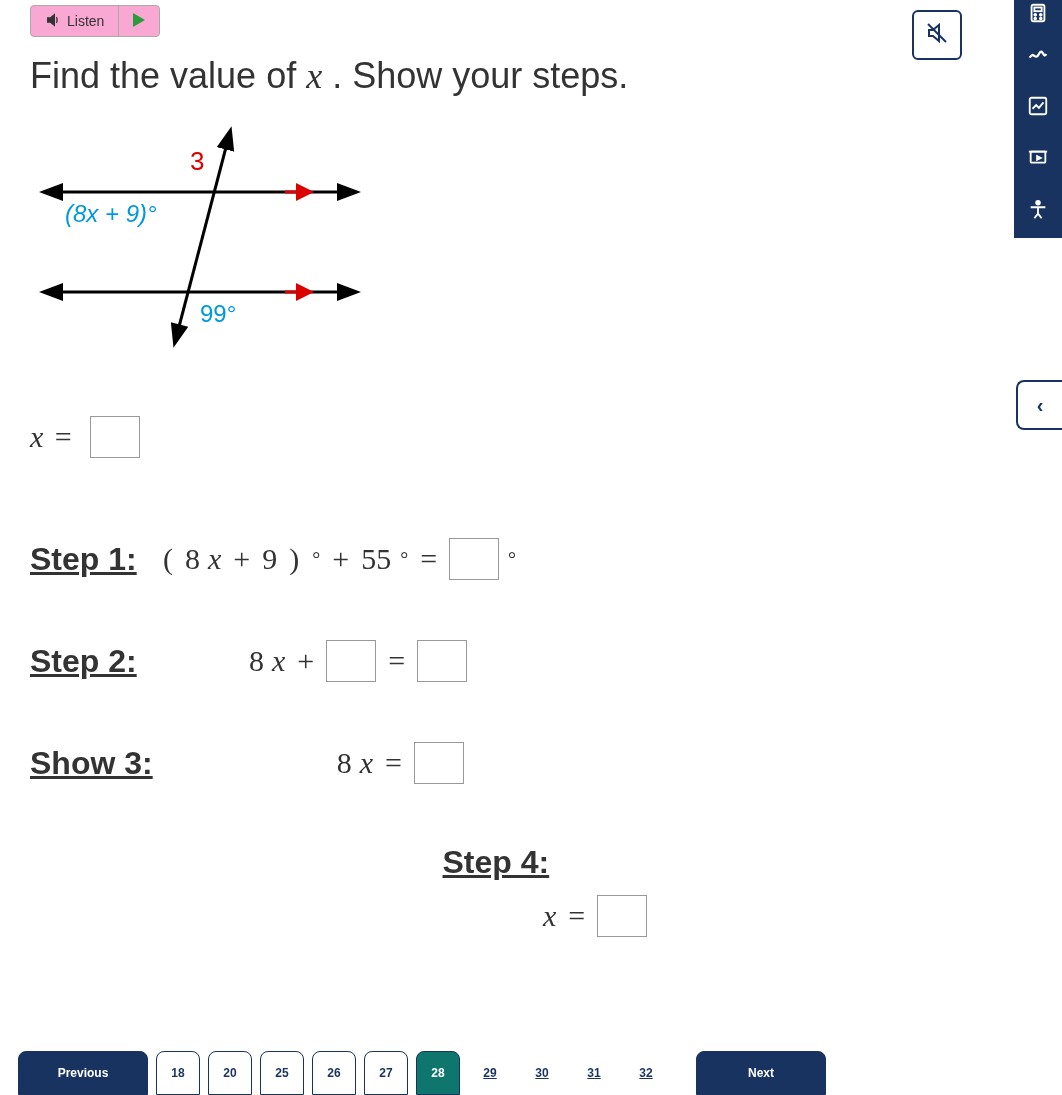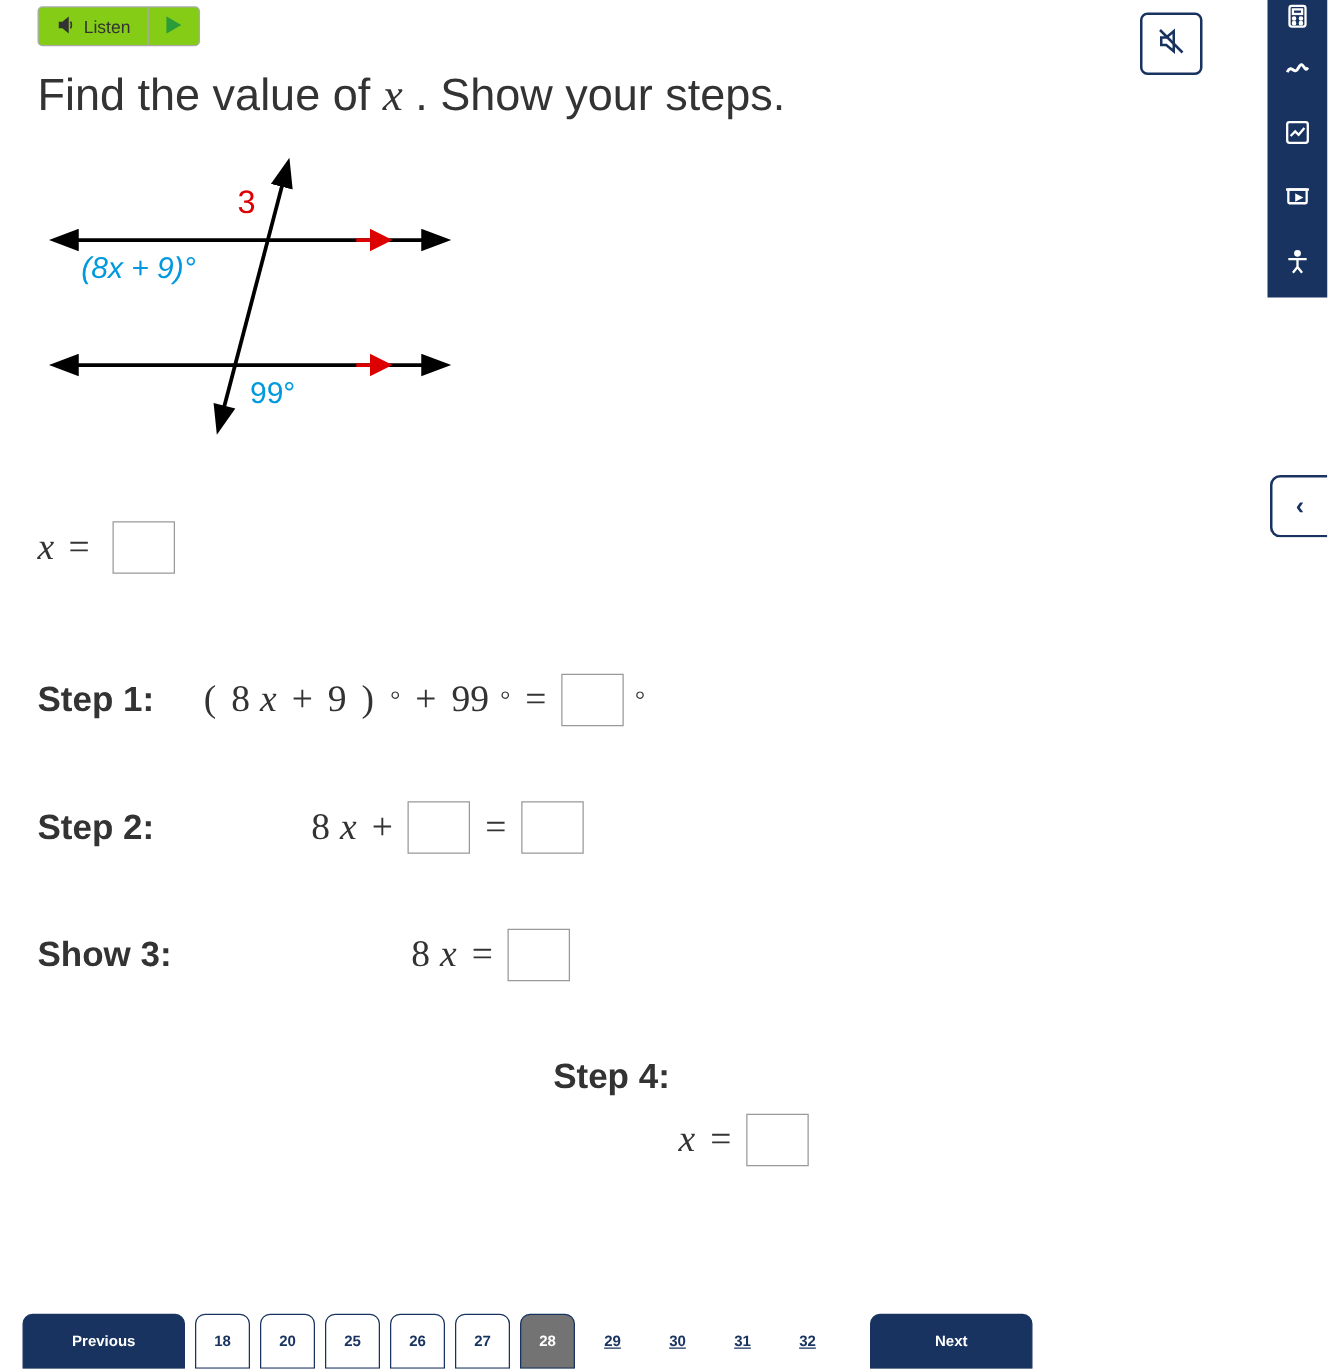--- a/index.html
+++ b/index.html
@@ -18,21 +18,21 @@
     }
     .content {
       padding: 5px 30px 0 30px;
       width: 1000px;
     }
     .listen-btn {
       display: inline-flex;
       align-items: center;
       border: 1px solid #aaa;
       border-radius: 4px;
-      background: #84cc16;
+      background: #f9a8d4;
       height: 32px;
       overflow: hidden;
       margin-bottom: 18px;
     }
     .listen-btn .listen-left {
       display: flex;
       align-items: center;
       gap: 6px;
       padding: 0 14px;
       border-right: 1px solid #aaa;
@@ -96,23 +96,24 @@
       width: 50px;
       height: 42px;
       border: 1px solid #999;
       background: #fff;
       font-size: 20px;
       text-align: center;
       font-family: 'Times New Roman', serif;
     }
     .step-label {
       font-weight: bold;
-      font-size: 28px;
+      font-size: 32px;
       color: #333;
       min-width: 115px;
+      text-decoration: underline;
     }
     .step-row .mathexpr {
       display: inline-flex;
       align-items: center;
       gap: 8px;
     }
     .bottom-nav {
       position: absolute;
       bottom: 0;
       left: 0;
@@ -134,21 +135,21 @@
       padding: 0 10px;
       min-width: 44px;
       cursor: pointer;
     }
     .nav-btn.primary {
       background: #18335f;
       color: #fff;
       min-width: 130px;
     }
     .nav-btn.current {
-      background: #737373;
+      background: #0f766e;
       color: #fff;
     }
     .nav-btn.noborder {
       border: none;
       background: transparent;
       text-decoration: underline;
     }
     .right-toolbar {
       position: absolute;
       right: 0;
@@ -277,21 +278,21 @@
     <span class="step-label">Step 1:</span>
     <span class="mathexpr">
       <span class="op">(</span>
         <span class="num">8</span>
         <span>x</span>
       <span class="op">+</span>
       <span class="num">9</span>
         <span class="op">)</span>
         <span class="deg">°</span>
       <span class="op">+</span>
-      <span class="num">99</span>
+      <span class="num">55</span>
         <span class="deg">°</span>
       <span class="op">=</span>
       <input class="input-box" type="text" style="">
       <span class="deg">°</span>
     </span>
   </div>
 
   
   <div class="step-row">
     <span class="step-label">Step 2:</span>

